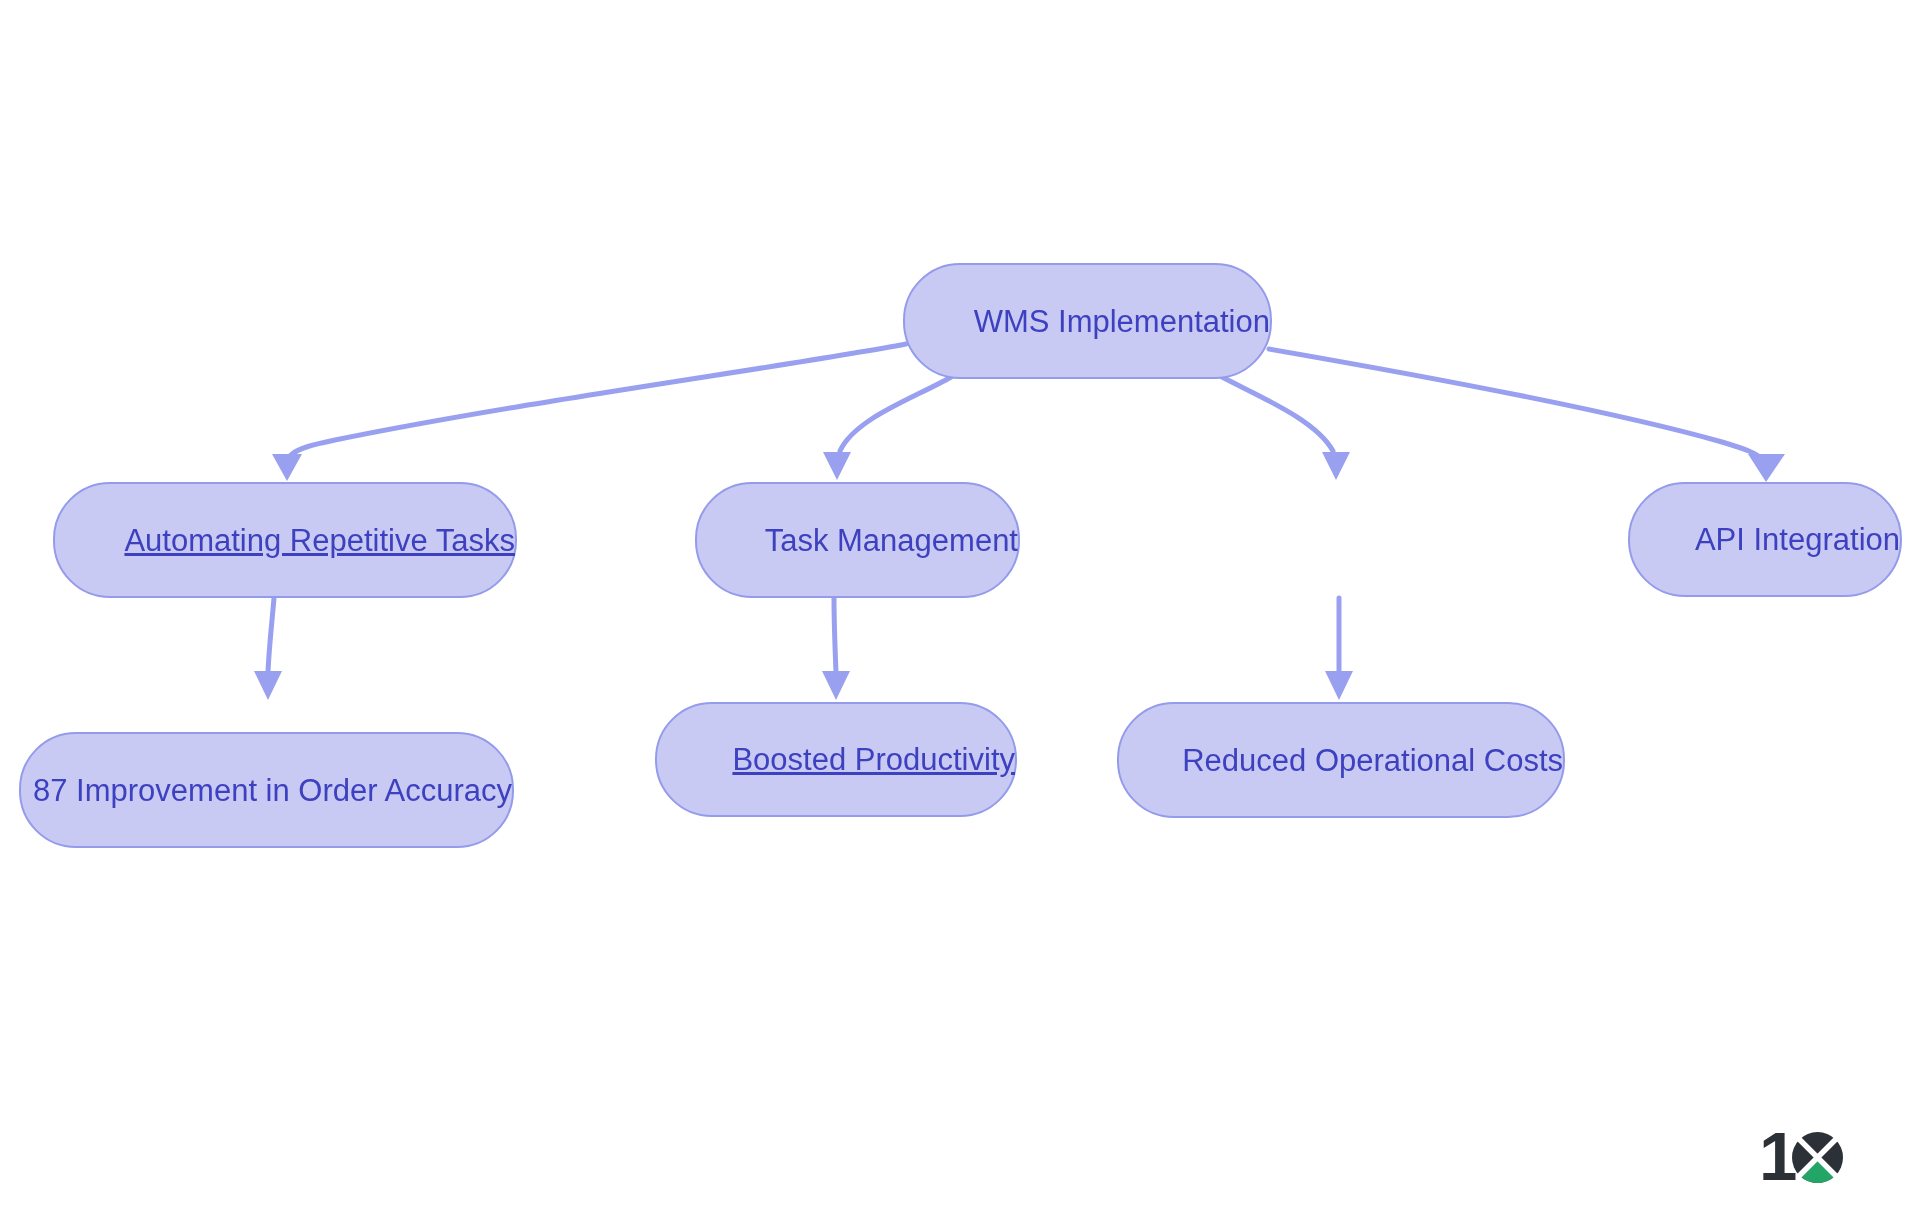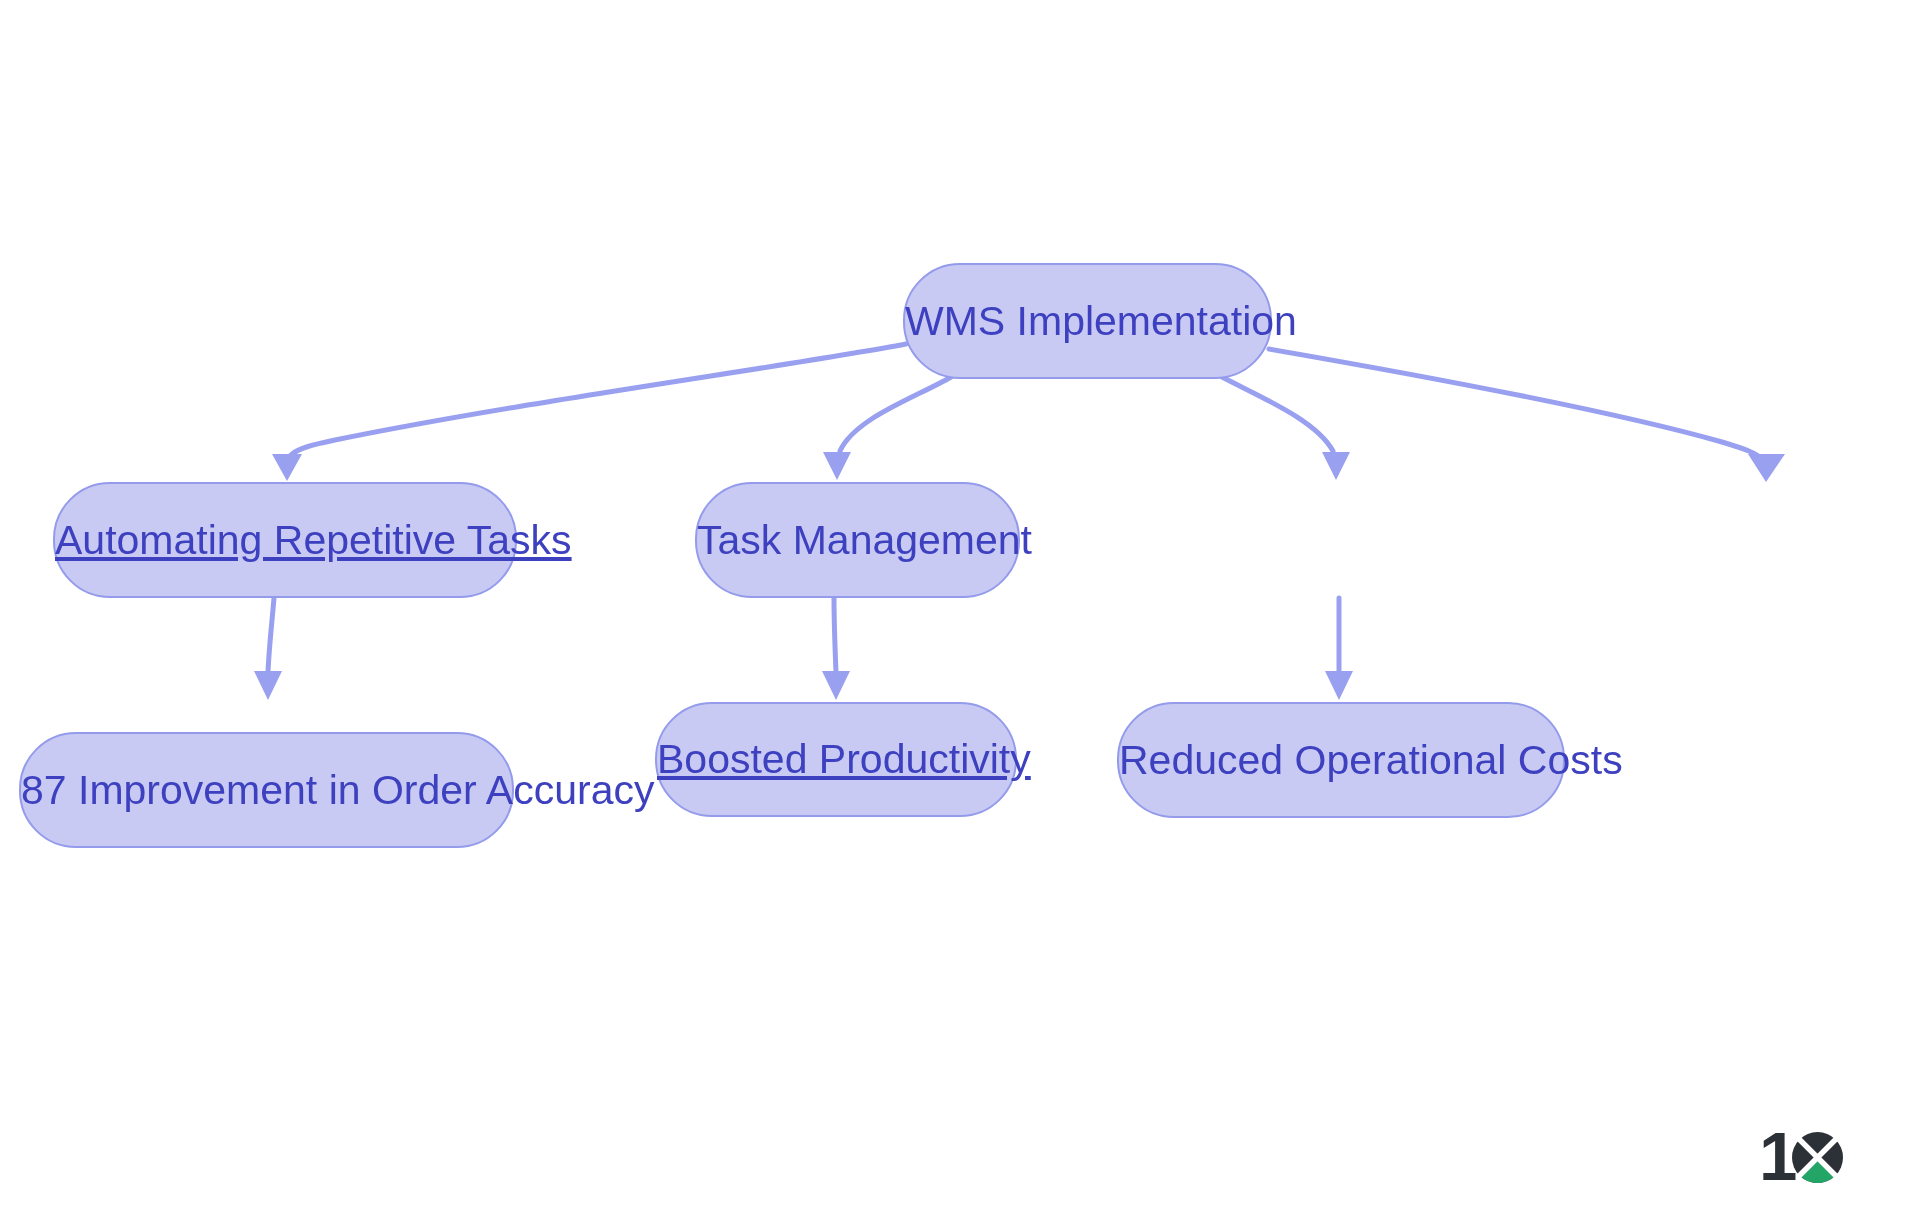--- a/index.html
+++ b/index.html
@@ -37,23 +37,23 @@
     stroke:none;
   }
   .node{
     position:absolute;
     box-sizing:border-box;
     background:var(--node-fill);
     border:2px solid var(--node-border);
     border-radius:57px;
     display:flex;
     align-items:center;
-    justify-content:flex-start;
+    justify-content:flex-end;
     color:var(--node-text);
-    font-size:41px;
+    font-size:31px;
     line-height:1;
     white-space:nowrap;
     text-align:center;
   }
   .node-root{left:903px;top:263px;width:369px;height:116px;}
   .node-c1{left:53px;top:482px;width:464px;height:116px;text-decoration:underline;}
   .node-c2{left:695px;top:482px;width:325px;height:116px;}
   .node-c3{left:1153px;top:482px;width:374px;height:116px;}
   .node-c4{left:1628px;top:482px;width:274px;height:115px;}
   .node-g1{left:19px;top:732px;width:495px;height:116px;}
@@ -113,20 +113,23 @@
   <div class="node node-root">
     <span>WMS Implementation</span>
   </div>
 
   <div class="node node-c1">
     <span>Automating Repetitive Tasks</span>
   </div>
   <div class="node node-c2">
     <span>Task Management</span>
   </div>
+  <div class="node node-c4">
+    <span>API Integration</span>
+  </div>
 
   <div class="node node-g1">
     <span>87 Improvement in Order Accuracy</span>
   </div>
   <div class="node node-g2">
     <span>Boosted Productivity</span>
   </div>
   <div class="node node-g3">
     <span>Reduced Operational Costs</span>
   </div>

